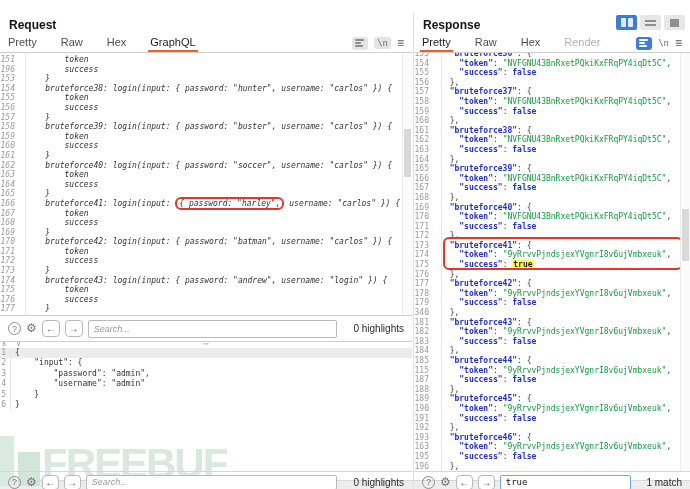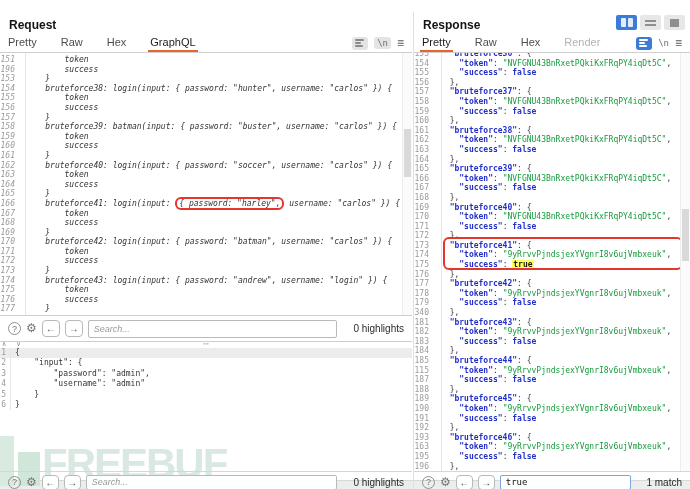--- a/index.html
+++ b/index.html
@@ -154,21 +154,21 @@
     <div class="code-area">
       <div class="gutter-line"></div>
       <div class="code-body" id="req-rows">
           <div class="crow"><span class="ln">151</span><span class="src"><span>        token</span></span></div>
           <div class="crow"><span class="ln">196</span><span class="src"><span>        success</span></span></div>
           <div class="crow"><span class="ln">153</span><span class="src"><span>    }</span></span></div>
           <div class="crow"><span class="ln">154</span><span class="src"><span>    bruteforce38: login(input: { password: "hunter", username: "carlos" }) {</span></span></div>
           <div class="crow"><span class="ln">155</span><span class="src"><span>        token</span></span></div>
           <div class="crow"><span class="ln">156</span><span class="src"><span>        success</span></span></div>
           <div class="crow"><span class="ln">157</span><span class="src"><span>    }</span></span></div>
-          <div class="crow"><span class="ln">158</span><span class="src"><span>    bruteforce39: batman(input: { password: "buster", username: "carlos" }) {</span></span></div>
+          <div class="crow"><span class="ln">158</span><span class="src"><span>    bruteforce39: login(input: { password: "buster", username: "carlos" }) {</span></span></div>
           <div class="crow"><span class="ln">159</span><span class="src"><span>        token</span></span></div>
           <div class="crow"><span class="ln">160</span><span class="src"><span>        success</span></span></div>
           <div class="crow"><span class="ln">161</span><span class="src"><span>    }</span></span></div>
           <div class="crow"><span class="ln">162</span><span class="src"><span>    bruteforce40: login(input: { password: "soccer", username: "carlos" }) {</span></span></div>
           <div class="crow"><span class="ln">163</span><span class="src"><span>        token</span></span></div>
           <div class="crow"><span class="ln">164</span><span class="src"><span>        success</span></span></div>
           <div class="crow"><span class="ln">165</span><span class="src"><span>    }</span></span></div>
           <div class="crow"><span class="ln">166</span><span class="src"><span>    bruteforce41: login(input: </span><span class="red-inline">{ password: "harley",</span><span> username: "carlos" }) {</span></span></div>
           <div class="crow"><span class="ln">167</span><span class="src"><span>        token</span></span></div>
           <div class="crow"><span class="ln">168</span><span class="src"><span>        success</span></span></div>

